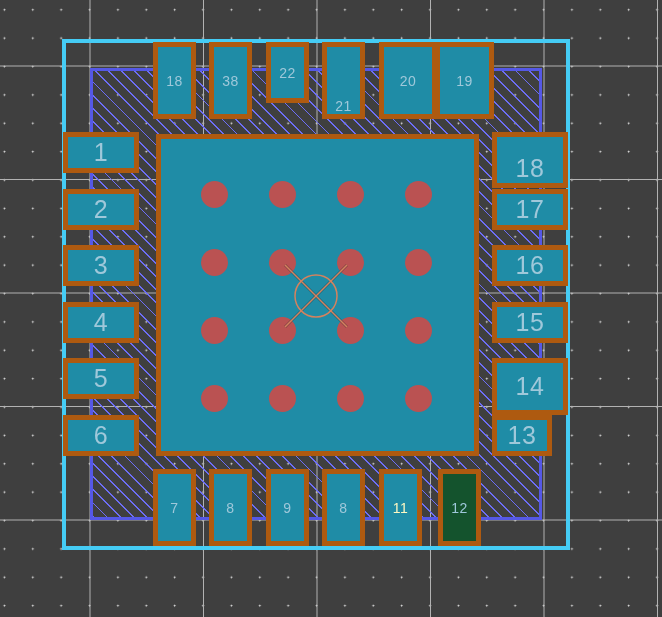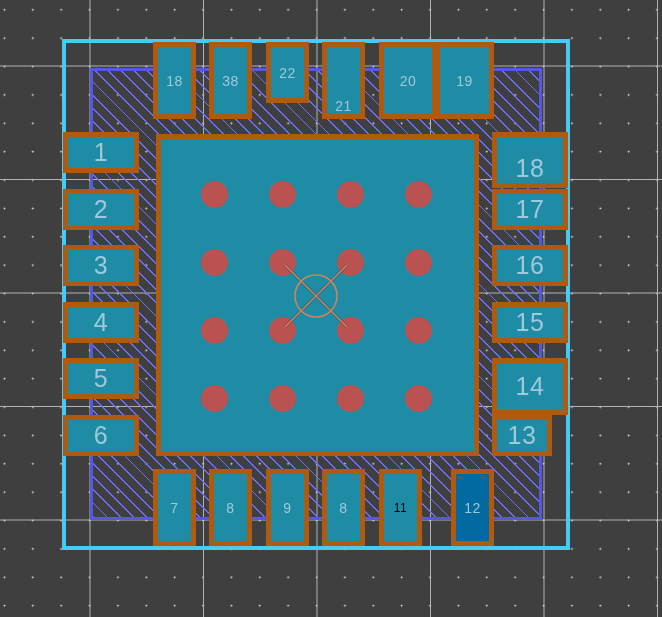--- a/index.html
+++ b/index.html
@@ -54,24 +54,24 @@
       </div>
       <div class="pad" style="left: 209px; top: 469px; width: 43px; height: 77px; border: 5px solid rgb(174, 90, 16); background: rgb(31, 140, 166); font-size: 14px; color: rgb(159, 200, 218);">
         <span>8</span>
       </div>
       <div class="pad" style="left: 266px; top: 469px; width: 43px; height: 77px; border: 5px solid rgb(174, 90, 16); background: rgb(31, 140, 166); font-size: 14px; color: rgb(159, 200, 218);">
         <span>9</span>
       </div>
       <div class="pad" style="left: 322px; top: 469px; width: 43px; height: 77px; border: 5px solid rgb(174, 90, 16); background: rgb(31, 140, 166); font-size: 14px; color: rgb(159, 200, 218);">
         <span>8</span>
       </div>
-      <div class="pad" style="left: 379px; top: 469px; width: 43px; height: 77px; border: 5px solid rgb(174, 90, 16); background: rgb(31, 140, 166); font-size: 12px; color: #000000;">
+      <div class="pad" style="left: 379px; top: 469px; width: 43px; height: 77px; border: 5px solid rgb(174, 90, 16); background: rgb(31, 140, 166); font-size: 14px; color: #fef9c3;">
         <span>11</span>
       </div>
-      <div class="pad" style="left: 451px; top: 469px; width: 43px; height: 77px; border: 5px solid rgb(174, 90, 16); background: #0369a1; font-size: 14px; color: rgb(159, 200, 218);">
+      <div class="pad" style="left: 438px; top: 469px; width: 43px; height: 77px; border: 5px solid rgb(174, 90, 16); background: #14532d; font-size: 14px; color: rgb(159, 200, 218);">
         <span>12</span>
       </div>
       <div class="pad" style="left: 492px; top: 415px; width: 60px; height: 41px; border: 5px solid rgb(174, 90, 16); background: rgb(31, 140, 166); font-size: 25px; color: rgb(159, 200, 218);">
         <span>13</span>
       </div>
       <div class="pad" style="left: 492px; top: 358px; width: 76px; height: 57px; border: 5px solid rgb(174, 90, 16); background: rgb(31, 140, 166); font-size: 25px; color: rgb(159, 200, 218);">
         <span>14</span>
       </div>
       <div class="pad" style="left: 492px; top: 302px; width: 76px; height: 41px; border: 5px solid rgb(174, 90, 16); background: rgb(31, 140, 166); font-size: 25px; color: rgb(159, 200, 218);">
         <span>15</span>

